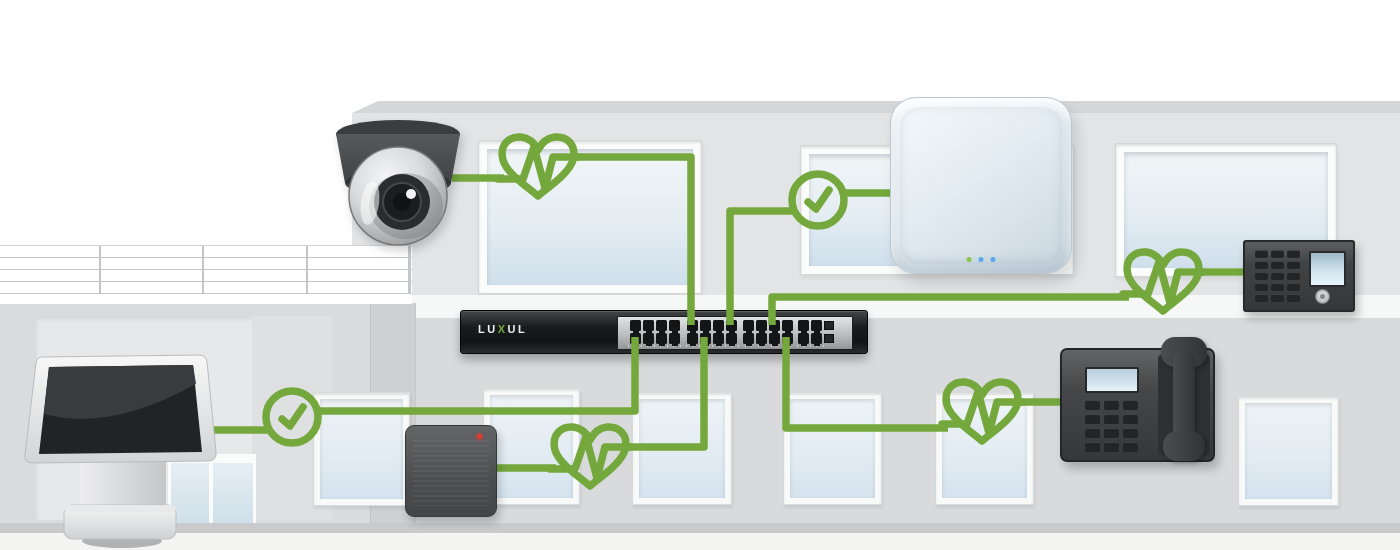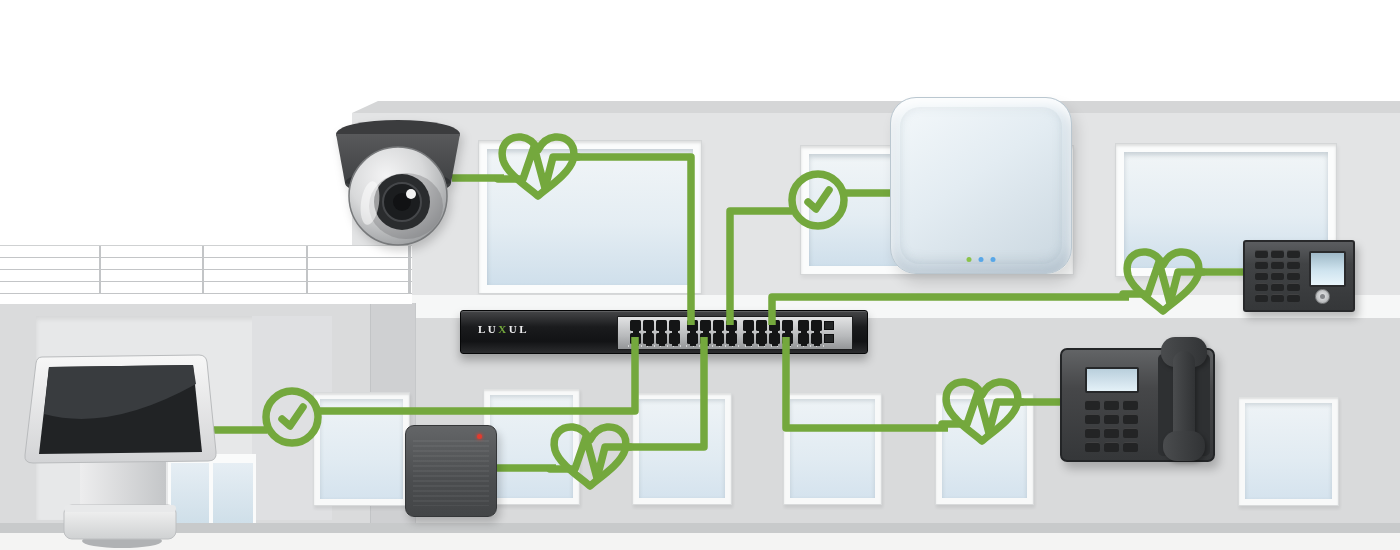--- a/index.html
+++ b/index.html
@@ -1,18 +1,18 @@
 <!DOCTYPE html>
 <html style="--green: #74a83d;"><head>
 <meta charset="utf-8">
 <style>
   :root{ --green:#74a83d; }
   html,body{margin:0;padding:0;background:#fff;}
   .scene{position:relative;width:1400px;height:550px;overflow:hidden;background:#fff;
-         font-family:Liberation Serif, serif;}
+         font-family:Liberation Sans, sans-serif;}
   .abs{position:absolute;}
 
   
   .fascia{left:352px;top:101px;width:1048px;height:12px;background:#d5d6d7;
           clip-path:polygon(26px 0,100% 0,100% 100%,0 100%);}
   .upper-wall{left:352px;top:113px;width:1048px;height:182px;background:#e3e4e5;}
   .sill-band{left:352px;top:295px;width:1048px;height:23px;background:#f6f7f7;border-bottom:1px solid #e2e3e4;}
   .lower-wall{left:414px;top:318px;width:986px;height:205px;background:#d9dadb;}
   .left-wall{left:0;top:303px;width:370px;height:220px;background:#dadbdc;}
   .corner-column{left:370px;top:303px;width:44px;height:220px;background:#cfd0d2;

